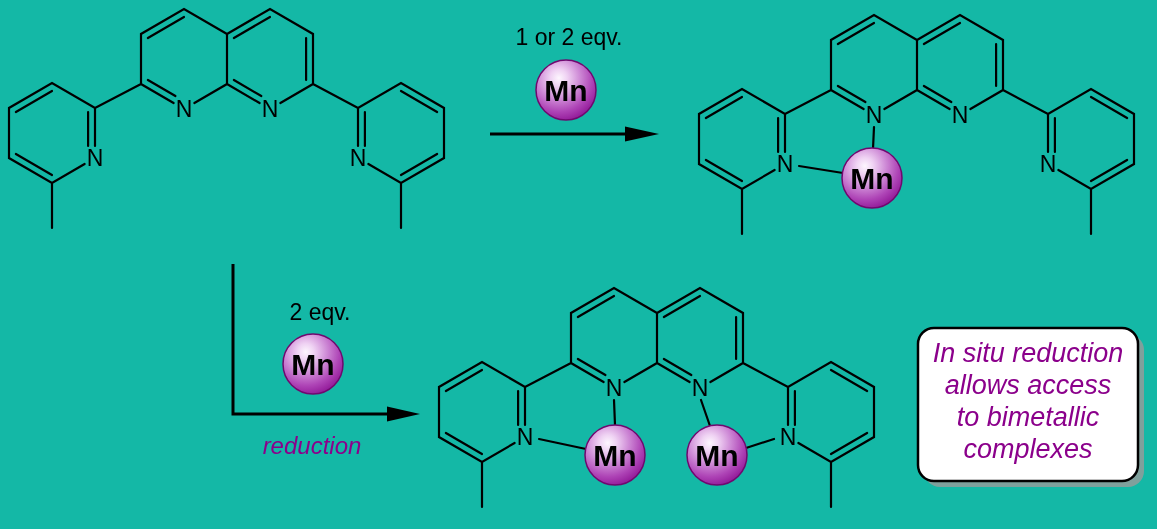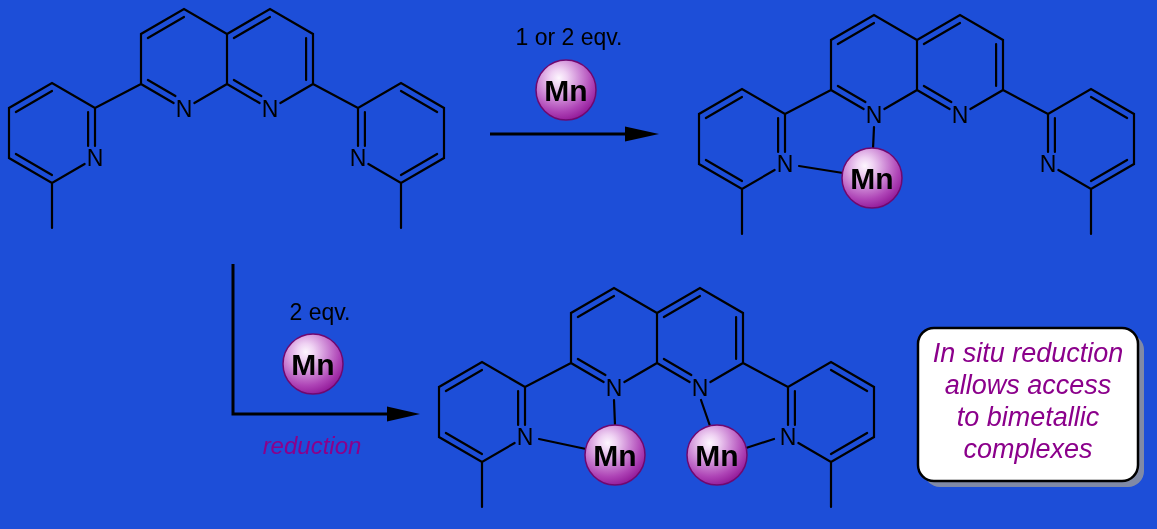--- a/index.html
+++ b/index.html
@@ -1,16 +1,16 @@
 <!DOCTYPE html>
 <html><head>
 <meta charset="utf-8">
 <style>
   html,body{margin:0;padding:0;background:#ffffff;}
-  .scene{position:relative;width:1157px;height:529px;background:#1d4ed8;overflow:hidden;
+  .scene{position:relative;width:1157px;height:529px;background:#14b8a6;overflow:hidden;
          font-family:"Liberation Sans",sans-serif;}
   svg{display:block;}
   .bond{stroke:#000;stroke-width:2.2;fill:none;stroke-linecap:round;}
   .arrowline{stroke:#000;stroke-width:3;fill:none;}
   .arrowhead{fill:#000;stroke:none;}
   .atomlabel{font-family:"Liberation Sans",sans-serif;font-size:23px;fill:#000;text-anchor:middle;}
   .mnlabel{font-family:"Liberation Sans",sans-serif;font-size:30px;font-weight:bold;fill:#000;text-anchor:middle;}
   .caption{font-family:"Liberation Sans",sans-serif;font-size:23px;fill:#000;text-anchor:middle;}
   .purpleitalic{font-family:"Liberation Sans",sans-serif;font-style:italic;font-size:24px;fill:#8B008B;text-anchor:middle;}
   .notetext{font-family:"Liberation Sans",sans-serif;font-style:italic;font-size:27px;fill:#8B008B;text-anchor:middle;}

